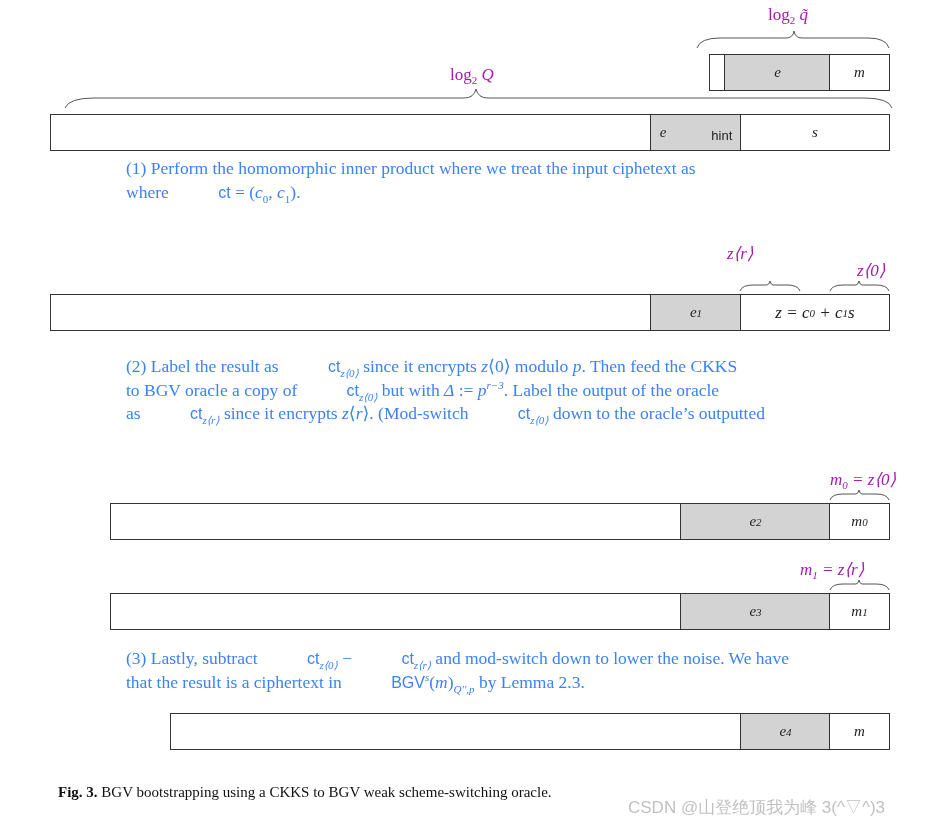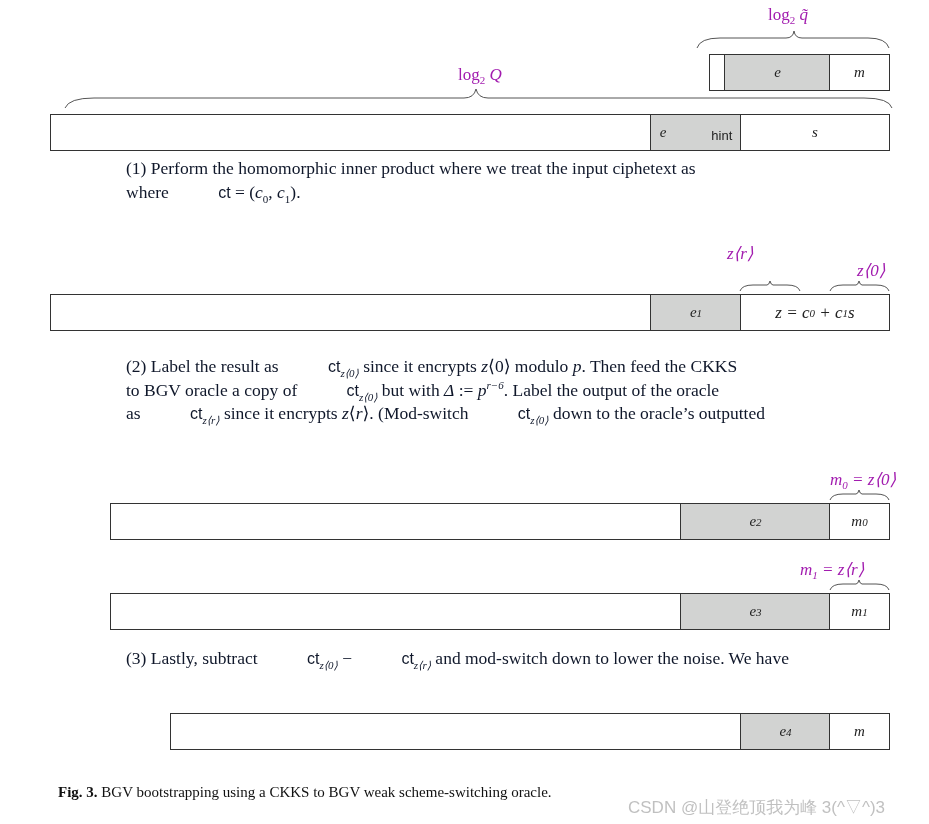--- a/index.html
+++ b/index.html
@@ -5,21 +5,21 @@
   html, body { margin:0; padding:0; background:#ffffff; }
   body { width:929px; height:824px; position:relative; overflow:hidden;
          font-family:"DejaVu Serif", "Liberation Serif", serif; color:#222; }
   .bar { position:absolute; border:1.5px solid #333; box-sizing:border-box; background:#fff; }
   .seg { position:absolute; top:0; bottom:0; box-sizing:border-box; display:flex;
          align-items:center; justify-content:center; font-style:italic; font-size:15px;
          font-family:"Liberation Serif", serif; }
   .gray { background:#d2d3d2; }
   .lb { border-left:1.5px solid #333; }
   .para { position:absolute; font-family:"Liberation Serif", serif; font-size:17.5px;
-          line-height:23.5px; color:#0f172a; white-space:nowrap; }
+          line-height:23.5px; color:#3b82f6; white-space:nowrap; }
   .lbl { position:absolute; font-family:"Liberation Serif", serif; font-size:17px;
          font-style:italic; white-space:nowrap; color:#a21caf; }
   .sf { font-family:Liberation Sans, sans-serif; font-style:normal; font-size:16px;padding-left:45px; }
   .it { font-style:italic; }
   sub, sup { font-size:11px; line-height:0; }
   svg.brace { position:absolute; overflow:visible; }
   .caption { position:absolute; left:58px; top:784px; font-family:"Liberation Serif", serif;
              font-size:15px; white-space:nowrap; color:#111; }
   .watermark { position:absolute; left:628px; top:796px; font-family:"Liberation Sans", sans-serif;
                font-size:17px; color:rgba(140,140,140,0.55); white-space:nowrap; }
@@ -30,21 +30,21 @@
 <div class="lbl" style="left:768px; top:5px; font-style:normal;">log<sub>2</sub> <span class="it">q̃</span></div>
 <svg class="brace" style="left:696px; top:30px;" width="194" height="20">
   <path d="M1 18 Q4 8 24 8 L90 8 Q97 8 98 1 Q99 8 106 8 L172 8 Q190 8 193 18" fill="none" stroke="#555" stroke-width="1"></path>
 </svg>
 <div class="bar" style="left:709px; top:54px; width:181px; height:37px;">
   <div class="seg" style="left:0; width:15px;"></div>
   <div class="seg gray lb" style="left:14px; width:106px;">e</div>
   <div class="seg lb" style="left:119px; right:0;">m</div>
 </div>
 
-<div class="lbl" style="left:450px; top:65px; font-style:normal;margin-left:8px;">log<sub>2</sub> <span class="it">Q</span></div>
+<div class="lbl" style="left:450px; top:65px; font-style:normal;">log<sub>2</sub> <span class="it">Q</span></div>
 <svg class="brace" style="left:64px; top:88px;" width="830" height="22">
   <path d="M1 20 Q5 10 30 10 L400 10 Q410 10 412 1 Q414 10 424 10 L800 10 Q825 10 828 20" fill="none" stroke="#555" stroke-width="1"></path>
 </svg>
 <div class="bar" style="left:50px; top:114px; width:840px; height:37px;">
   <div class="seg" style="left:0; width:600px;"></div>
   <div class="seg gray lb" style="left:599px; width:91px;">
       <span class="it">e</span>
       <span class="sf" style="font-size:13px; margin-top:6px;">hint</span>
     </div>
   <div class="seg lb" style="left:689px; right:0;">s</div>
@@ -67,21 +67,21 @@
   <div class="seg" style="left:0; width:600px;"></div>
   <div class="seg gray lb" style="left:599px; width:91px;">
       <span class="it">e</span>
       <sub>1</sub>
     </div>
   <div class="seg lb" style="left:689px; right:0; font-size:17px;"><span class="it">z</span>&nbsp;=&nbsp;<span class="it">c</span><sub>0</sub>&nbsp;+&nbsp;<span class="it">c</span><sub>1</sub><span class="it">s</span></div>
 </div>
 
 <div class="para" style="left:126px; top:355px;">
   <div>(2) Label the result as <span class="sf">ct</span><sub class="it">z⟨0⟩</sub> since it encrypts <span class="it">z</span>⟨0⟩ modulo <span class="it">p</span>. Then feed the CKKS</div>
-  <div>to BGV oracle a copy of <span class="sf">ct</span><sub class="it">z⟨0⟩</sub> but with <span class="it">Δ</span> := <span class="it">p</span><sup class="it">r−6</sup>. Label the output of the oracle</div>
+  <div>to BGV oracle a copy of <span class="sf">ct</span><sub class="it">z⟨0⟩</sub> but with <span class="it">Δ</span> := <span class="it">p</span><sup class="it">r−3</sup>. Label the output of the oracle</div>
   <div>as <span class="sf">ct</span><sub class="it">z⟨r⟩</sub> since it encrypts <span class="it">z</span>⟨<span class="it">r</span>⟩. (Mod-switch <span class="sf">ct</span><sub class="it">z⟨0⟩</sub> down to the oracle’s outputted</div>
 </div>
 
 <div class="lbl" style="left:830px; top:469px;"><span class="it">m</span><sub>0</sub> = <span class="it">z</span>⟨0⟩</div>
 <svg class="brace" style="left:829px; top:490px;" width="61" height="12">
   <path d="M1 10 Q3 4 14 4 L27 4 Q29 4 30 0 Q31 4 33 4 L47 4 Q58 4 60 10" fill="none" stroke="#555" stroke-width="1"></path>
 </svg>
 <div class="bar" style="left:110px; top:503px; width:780px; height:37px;">
   <div class="seg" style="left:0; width:570px;"></div>
   <div class="seg gray lb" style="left:569px; width:150px;">
@@ -105,20 +105,21 @@
       <sub>3</sub>
     </div>
   <div class="seg lb" style="left:718px; right:0;">
       <span class="it">m</span>
       <sub>1</sub>
     </div>
 </div>
 
 <div class="para" style="left:126px; top:647px;">
   <div>(3) Lastly, subtract <span class="sf">ct</span><sub class="it">z⟨0⟩</sub> − <span class="sf">ct</span><sub class="it">z⟨r⟩</sub> and mod-switch down to lower the noise. We have</div>
+  <div>that the result is a ciphertext in <span class="sf">BGV</span><sup class="it">s</sup>(<span class="it">m</span>)<sub class="it">Q′′,p</sub> by Lemma 2.3.</div>
 </div>
 
 <div class="bar" style="left:170px; top:713px; width:720px; height:37px;">
   <div class="seg" style="left:0; width:570px;"></div>
   <div class="seg gray lb" style="left:569px; width:90px;">
       <span class="it">e</span>
       <sub>4</sub>
     </div>
   <div class="seg lb" style="left:658px; right:0;">m</div>
 </div>

